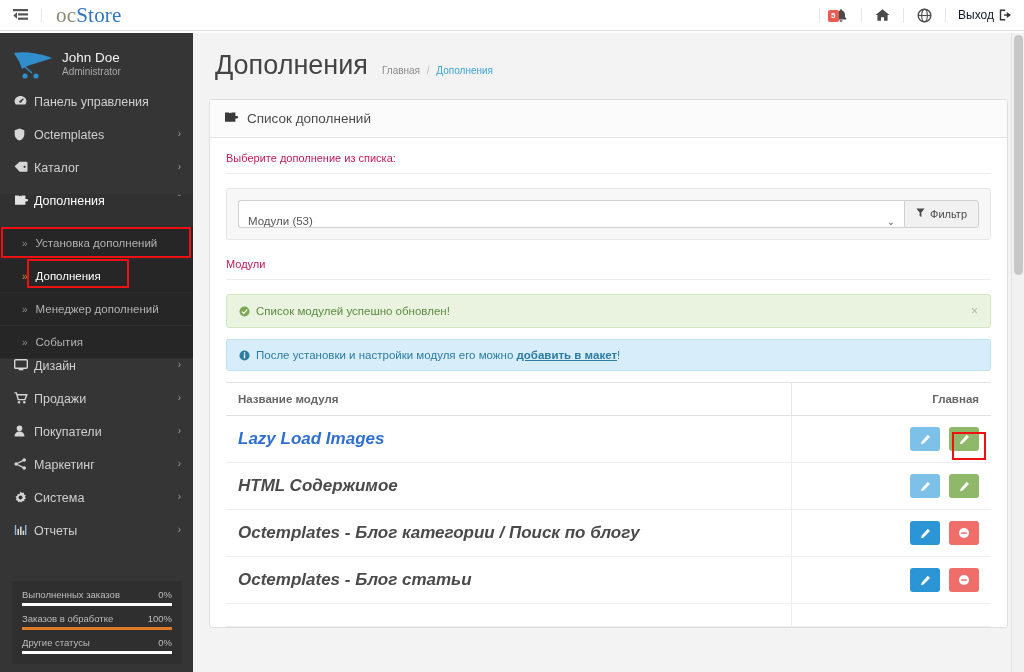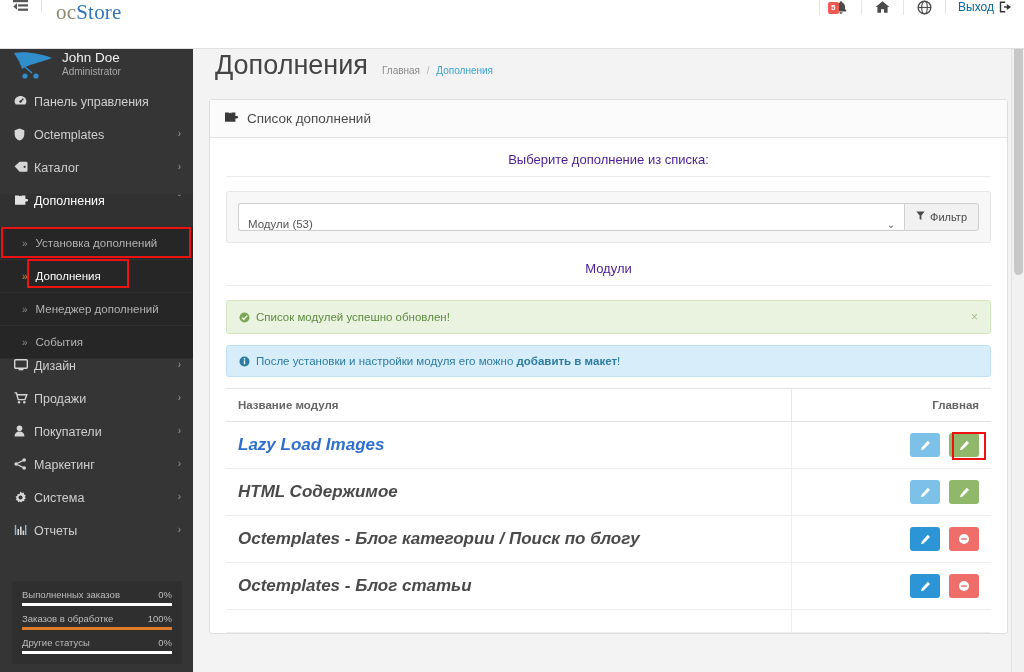--- a/index.html
+++ b/index.html
@@ -7,41 +7,41 @@
     margin: 0; padding: 0;
     width: 1024px; height: 672px;
     overflow: hidden;
     font-family: "Liberation Sans", sans-serif;
     background: #fff;
   }
   #app { position: relative; width: 1024px; height: 672px; overflow: hidden; background: #fff; }
 
   
   #header {
-    position: absolute; top: 0; left: 0; width: 1024px; height: 49px;
+    position: absolute; top: 0; left: 0; width: 1024px; height: 31px;
     background: #fff; border-bottom: 1px solid #e0e0e0;
-    display: flex; align-items: flex-start; z-index: 30;
+    display: flex; align-items: center; z-index: 30;
   }
   #hamburger {
     width: 42px; display: flex; align-items: center; justify-content: center;
     border-right: 1px solid #e5e5e5; cursor: pointer; color: #555;
   }
   #logo-wrap { display: flex; align-items: center; padding-left: 14px; }
   .logo-txt { font-family: "Liberation Serif", serif; font-size: 21px; letter-spacing: .2px; }
   .logo-oc { color: #8a8a72; }
   .logo-store { color: #2f76bd; }
   #header-spacer { flex: 1 1 auto; }
   .hdr-btn {
     width: 42px; display: flex; align-items: center; justify-content: center;
     border-left: 1px solid #e5e5e5; position: relative; cursor: pointer; color: #4b4b4b;
   }
   #logout-btn {
     display: flex; align-items: center; gap: 5px; padding: 0 12px;
     border-left: 1px solid #e5e5e5; cursor: pointer;
-    font-size: 12px; color: #0369a1;
+    font-size: 12px; color: #0f172a;
   }
   .badge-count {
     position: absolute; top: 2px; left: 8px;
     background: #eb5b52; color: #fff; font-size: 8px; line-height: 1;
     padding: 2px 3px 2px 3px; border-radius: 2px; font-weight: bold;
   }
 
   
   #sidebar {
     position: absolute; top: 33px; left: 0; width: 193px; height: 639px;
@@ -109,21 +109,21 @@
     margin: 18px 16px 0 16px; background: #fff;
     border: 1px solid #dedede; border-radius: 3px;
   }
   #panel-head {
     display: flex; align-items: center; gap: 9px;
     padding: 11px 14px; border-bottom: 1px solid #e4e4e4;
     font-size: 13.5px; color: #4b4b4b; background: #fbfbfb;
   }
   #panel-body { padding: 14px 16px 0 16px; }
 
-  .section-label { font-size: 13px; color: #4c1d95; padding-bottom: 9px; text-align: center; }
+  .section-label { font-size: 11px; color: #be185d; padding-bottom: 9px; }
   .hr-line { border-top: 1px solid #ececec; margin: 0 0 14px 0; }
 
   #filter-well {
     background: #f7f7f7; border: 1px solid #e6e6e6; border-radius: 3px;
     padding: 11px; display: flex; margin-bottom: 18px;
   }
   #addon-select {
     flex: 1 1 auto; height: 28px; border: 1px solid #cfcfcf; border-right: none;
     border-radius: 3px 0 0 3px; background: #fff; padding: 0 9px;
     display: flex; align-items: flex-end; justify-content: space-between;
@@ -138,21 +138,21 @@
 
   .alert {
     border-radius: 3px; padding: 9px 12px; margin-bottom: 11px;
     font-size: 11.5px; display: flex; align-items: center;
   }
   .alert-success { background: #eaf3e0; border: 1px solid #d3e6c0; color: #5d8a40; }
   .alert-info { background: #d7eefa; border: 1px solid #bfe3f5; color: #2b7ba3; }
   .alert .al-ico { margin-right: 6px; display: flex; align-items: center; }
   .alert .al-text { flex: 1 1 auto; }
   .alert .al-close { color: #a9bd95; cursor: pointer; font-size: 12px; padding-left: 8px; }
-  .alert-info b { font-weight: bold; }
+  .alert-info b { font-weight: bold; text-decoration: underline; }
 
   table { width: 100%; border-collapse: collapse; }
   thead th {
     font-size: 11.5px; color: #666; font-weight: bold; text-align: left;
     padding: 10px 12px; border-bottom: 1px solid #e2e2e2; border-top: 1px solid #e2e2e2;
     background: #fff;
   }
   thead th.col-action { text-align: right; border-left: 1px solid #e8e8e8; width: 200px; }
   tbody td {
     padding: 11px 12px; border-bottom: 1px solid #eee; font-size: 17px; color: #4a4a4a;

